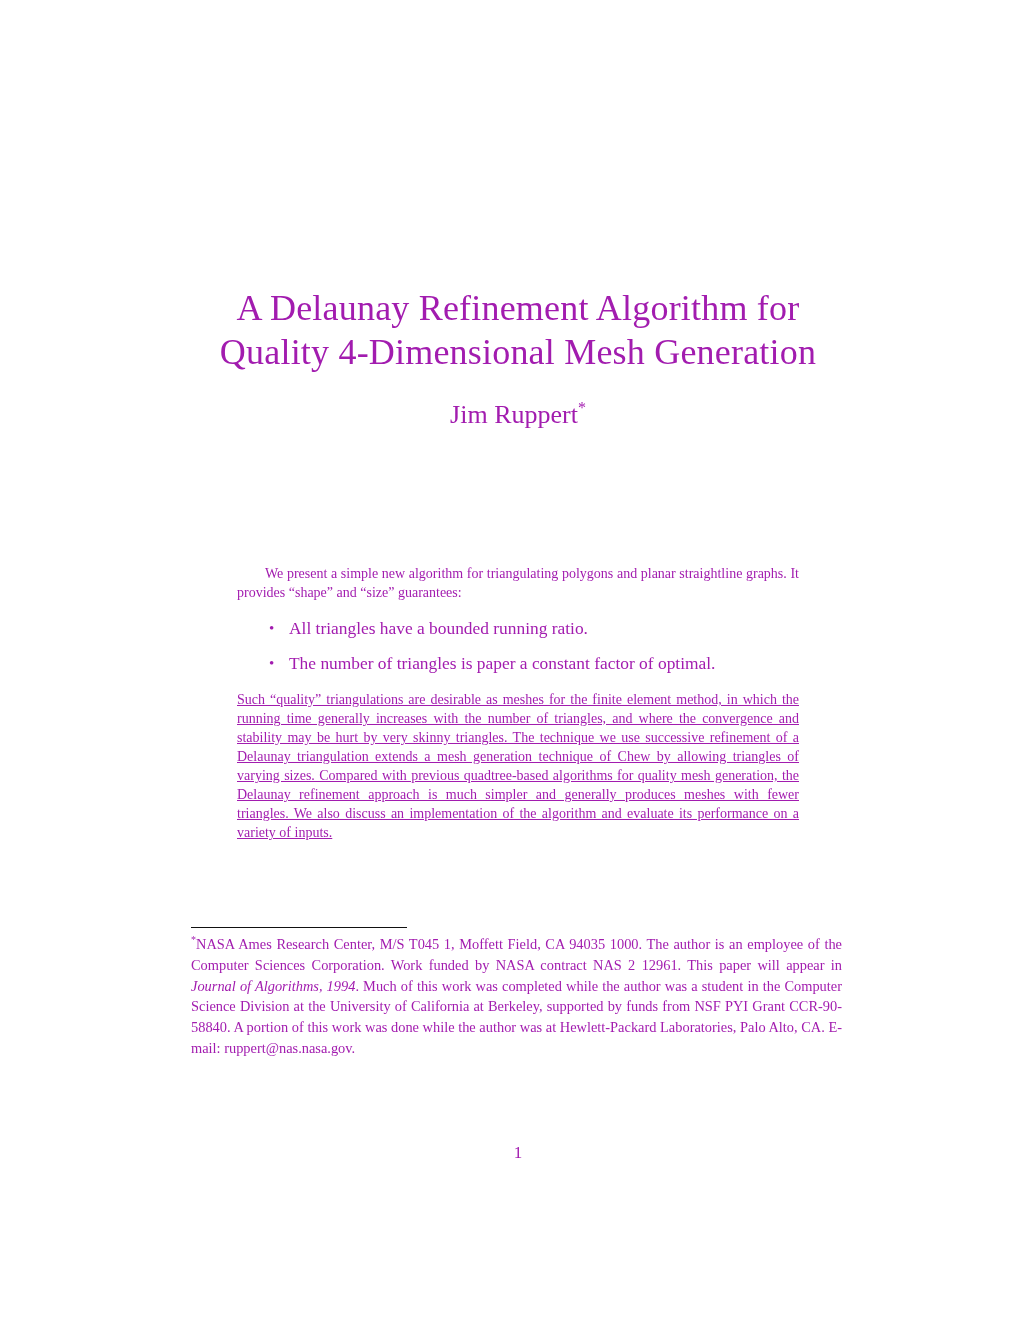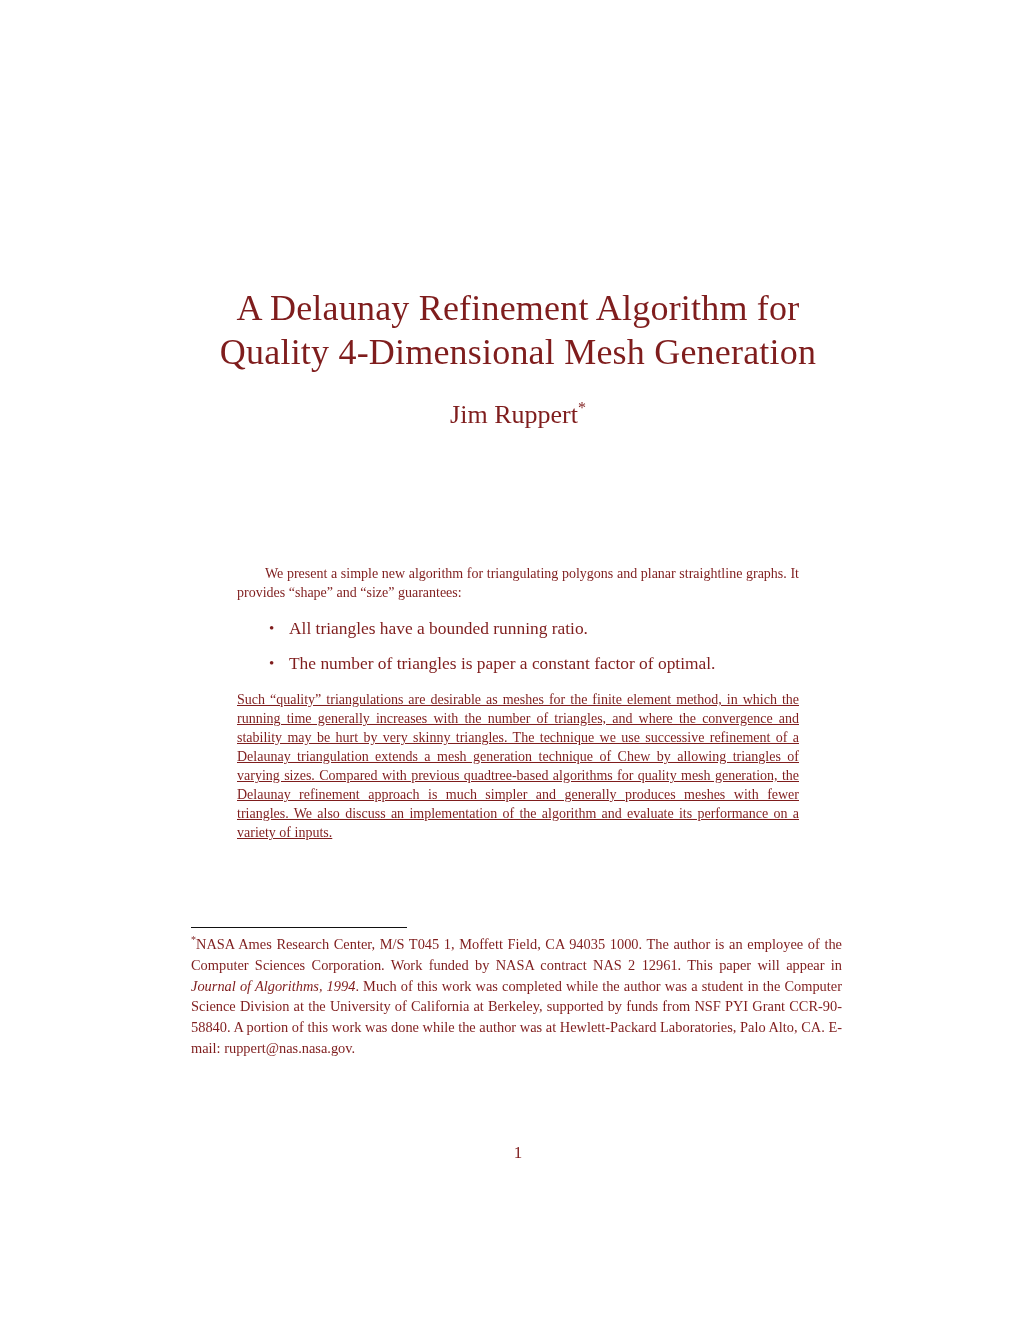--- a/index.html
+++ b/index.html
@@ -9,21 +9,21 @@
   }
 
   .page {
     position: relative;
     width: 1004px;
     height: 1320px;
     background: #ffffff;
     margin: 0 auto;
     overflow: hidden;
     font-family: "Liberation Serif", "DejaVu Serif", serif;
-    color: #7f1d1d;
+    color: #a21caf;
   }
 
   
   .title-block {
     position: absolute;
     left: 0;
     top: 286px;
     width: 1020px;
     text-align: center;
   }

